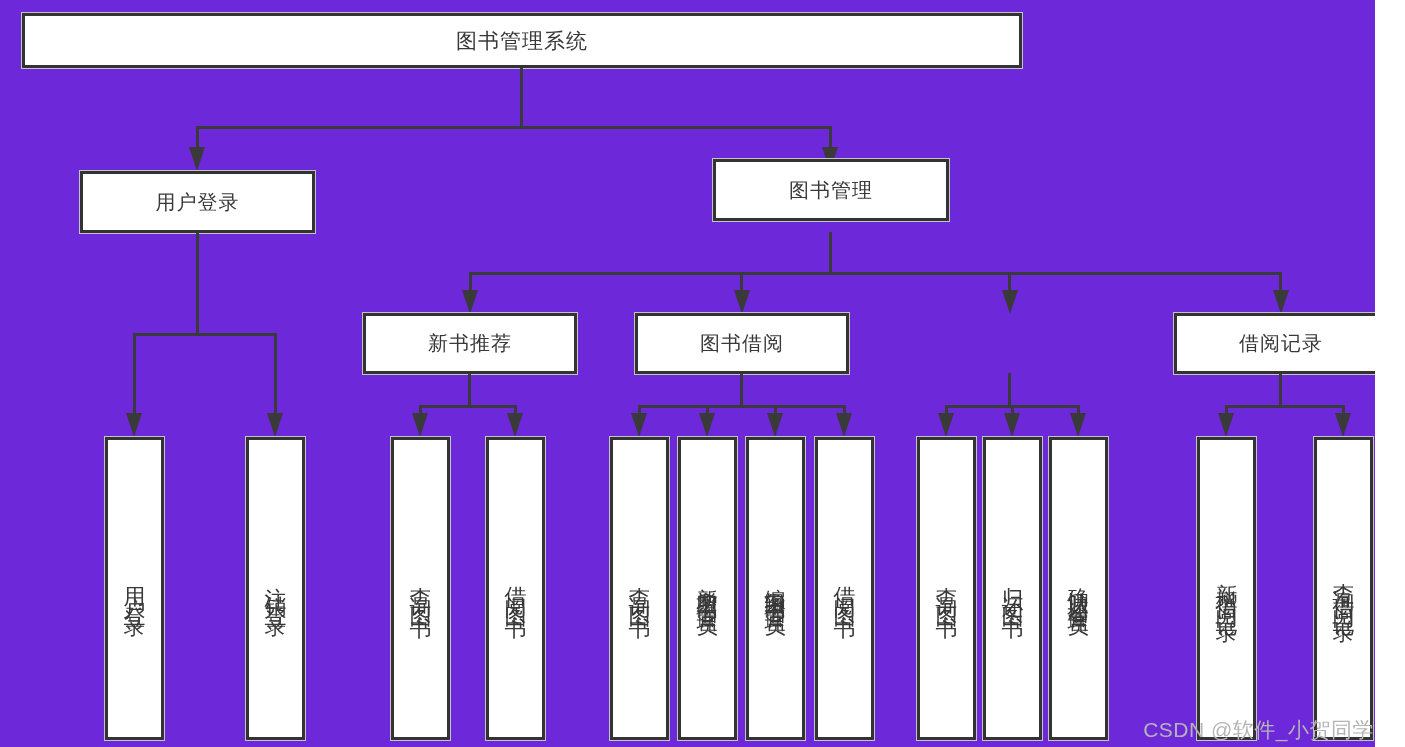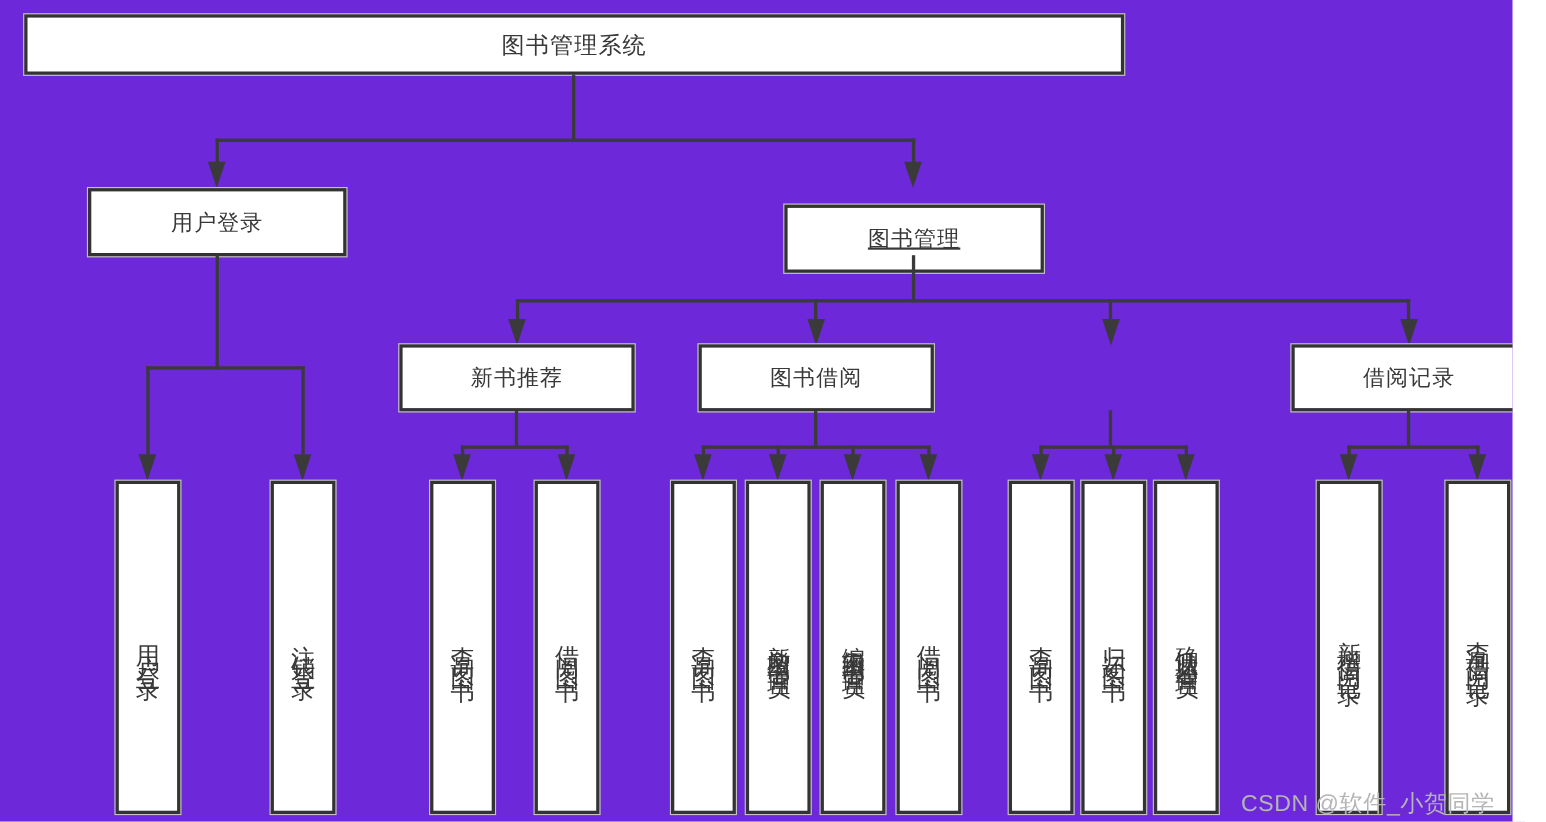--- a/index.html
+++ b/index.html
@@ -10,39 +10,39 @@
   
   .box{
     position:absolute;box-sizing:border-box;background:#ffffff;
     border:3px solid #333333;box-shadow:0 0 0 1px #c4c4c4;
     display:flex;align-items:center;justify-content:center;
     color:#383838;
   }
   .hbox{font-size:20px;letter-spacing:1px;}
   .root{left:22px;top:13px;width:1000px;height:55px;font-size:21px;}
   .l2a{left:80px;top:171px;width:235px;height:62px;}
-  .l2b{left:713px;top:186px;width:236px;height:62px;text-decoration:underline;}
+  .l2b{left:713px;top:159px;width:236px;height:62px;}
   .l3{top:313px;width:214px;height:61px;}
   .vbox{
     top:437px;width:59px;height:303px;
     writing-mode:vertical-rl;text-orientation:mixed;
     font-size:22px;letter-spacing:10px;line-height:1;
   }
   .vbox.mid{letter-spacing:8px;}
   .vbox.long{font-size:21px;letter-spacing:4px;}
   
   .ln{position:absolute;background:#3a3a3a;}
   .ar{
     position:absolute;width:0;height:0;
     border-left:8px solid transparent;border-right:8px solid transparent;
     border-top:24px solid #3a3a3a;
   }
   
   .wm{
-    position:absolute;right:16px;bottom:3px;z-index:5;
+    position:absolute;right:1px;bottom:3px;z-index:5;
     font-size:21px;color:#b5b5b5;letter-spacing:0.5px;white-space:nowrap;
   }
 </style>
 </head>
 <body>
 
 <div class="stage">
 
   <div class="box hbox root">图书管理系统</div>
 

